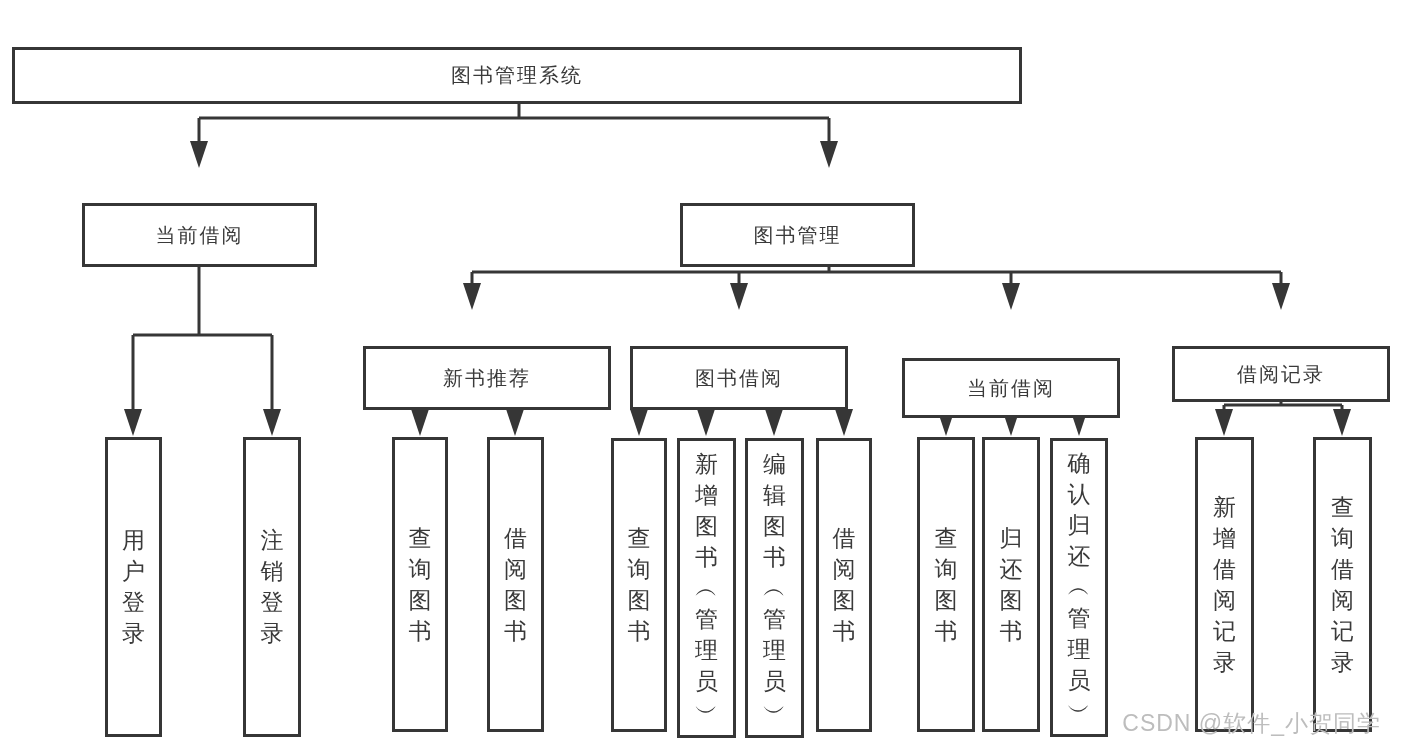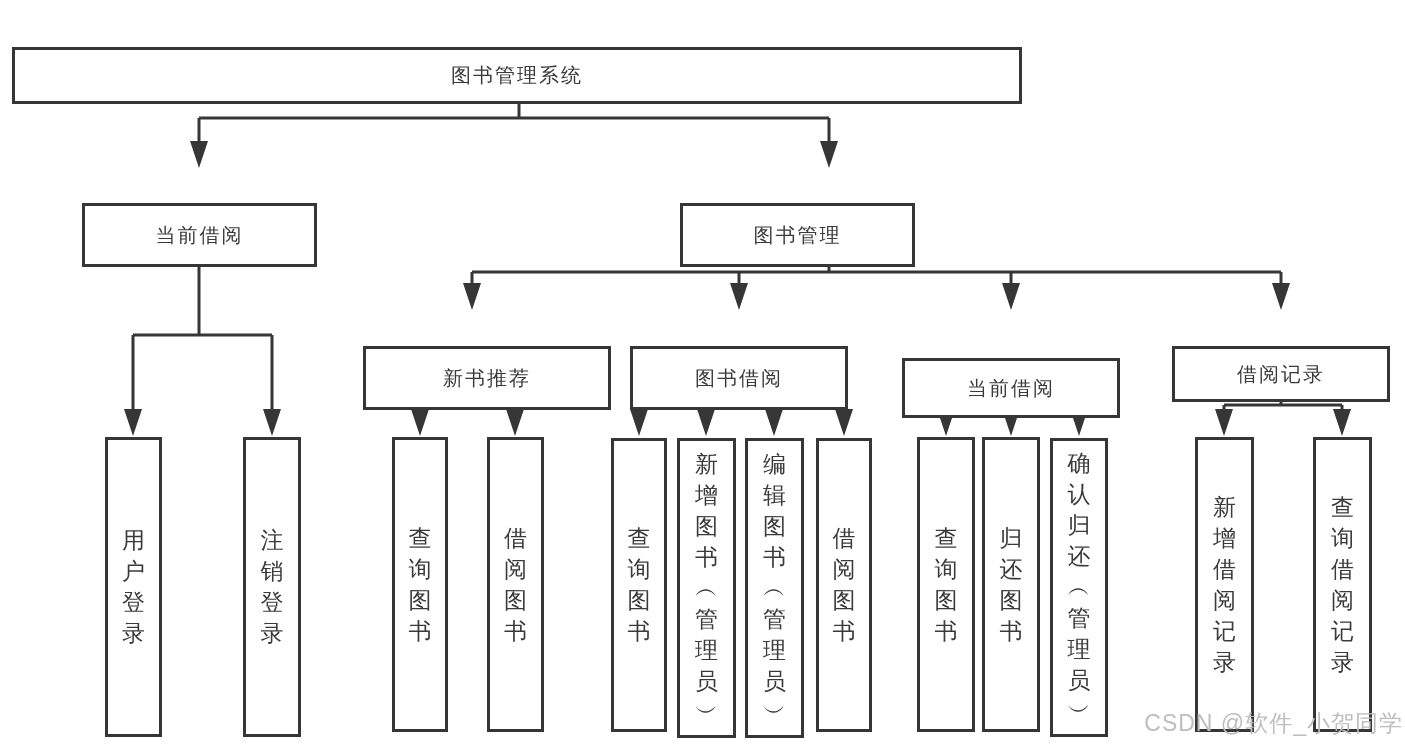--- a/index.html
+++ b/index.html
@@ -29,21 +29,21 @@
     border:3px solid var(--line);
     background:#fff;
     display:flex;align-items:center;justify-content:center;
     color:var(--text);
   }
   .hbox{font-size:20px;letter-spacing:2px;white-space:nowrap;margin-top:34px;}
   .vbox{font-size:23px;}
   .vbox .vtext{display:flex;flex-direction:column;align-items:center;}
   .vbox .vchar{display:block;line-height:31px;text-align:center;}
   .watermark{
-    position:absolute;right:2px;bottom:8px;
+    position:absolute;right:24px;bottom:8px;
     font-size:23px;letter-spacing:1px;
     color:var(--wm);
     white-space:nowrap;
     z-index:5;
   }
 </style>
 </head>
 <body>
 
 <div class="stage">

